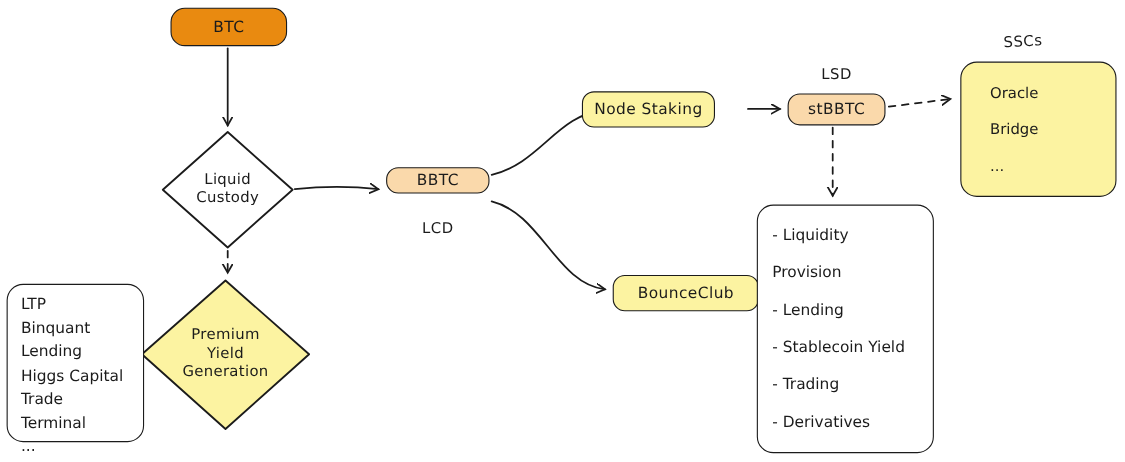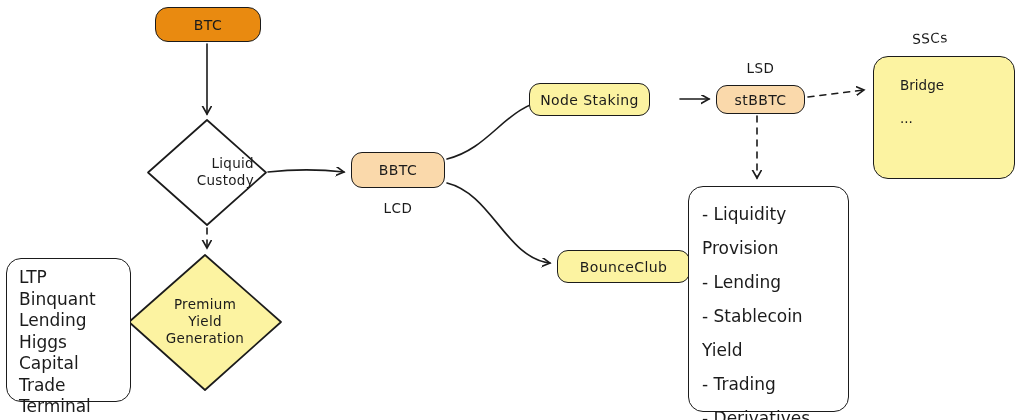--- a/index.html
+++ b/index.html
@@ -13,37 +13,37 @@
   .wires{position:absolute;left:0;top:0;}
   .wire{fill:none;stroke:var(--ink);stroke-width:1.6;stroke-linecap:round;}
   .wire.dashed{stroke-dasharray:6 6;}
   .shape{stroke:var(--ink);stroke-width:1.7;stroke-linejoin:round;}
   .node{
     position:absolute; box-sizing:border-box; border:1.7px solid var(--ink);
     border-radius:11px; display:flex; align-items:center; justify-content:center;
     font-size:14px; letter-spacing:.4px;
   }
   .btc{left:155px;top:7px;width:106px;height:35px;background:var(--orange);border-radius:13px;}
-  .bbtc{left:351px;top:152px;width:94px;height:36px;background:var(--peach);}
+  .bbtc{left:351px;top:152px;width:94px;height:24px;background:var(--peach);}
   .ns{left:529px;top:83px;width:121px;height:33px;background:var(--yellow);}
   .stbbtc{left:716px;top:85px;width:89px;height:29px;background:var(--peach);}
   .bc{left:557px;top:250px;width:133px;height:33px;background:var(--yellow);}
   .dtext{
     position:absolute; text-align:center; white-space:pre-line;
     font-size:13.5px; line-height:17px; letter-spacing:.3px;
   }
-  .lc{left:160px;top:155px;width:94px;text-align:right;}
+  .lc{left:160px;top:155px;width:94px;}
   .py{left:148px;top:296px;width:114px;}
   .caption{position:absolute;font-size:13.5px;letter-spacing:.5px;text-align:center;}
   .lcd{left:353px;top:200px;width:90px;}
   .lsd{left:718px;top:60px;width:85px;}
   .sscs-title{left:880px;top:30px;width:100px;transform:rotate(-3deg);}
   .panel{
     position:absolute; box-sizing:border-box; background:var(--bg);
-    border:1.7px solid var(--ink); border-radius:15px; font-size:17px;
+    border:1.7px solid var(--ink); border-radius:15px; font-size:14px;
   }
   .partners{left:6px;top:258px;width:125px;height:144px;padding:8px 12px;line-height:21.5px;}
   .defi{left:688px;top:186px;width:161px;height:226px;padding:10px 13px;line-height:34px;}
   .sscs{left:873px;top:56px;width:142px;height:123px;padding:12px 0 0 26px;background:var(--yellow);font-size:13.5px;line-height:33px;}
 </style>
 </head>
 <body>
 
 <div class="canvas">
 
@@ -80,20 +80,21 @@
 
   <div class="node ns">Node Staking</div>
 
   <div class="node stbbtc">stBBTC</div>
   <div class="caption lsd">LSD</div>
 
   <div class="node bc">BounceClub</div>
 
   <div class="caption sscs-title">SSCs</div>
   <div class="panel sscs">
+    <div>Oracle</div>
     <div>Bridge</div>
     <div>...</div>
   </div>
 
   <div class="panel partners">
     <div>LTP</div>
     <div>Binquant</div>
     <div>Lending</div>
     <div>Higgs Capital</div>
     <div>Trade Terminal</div>

